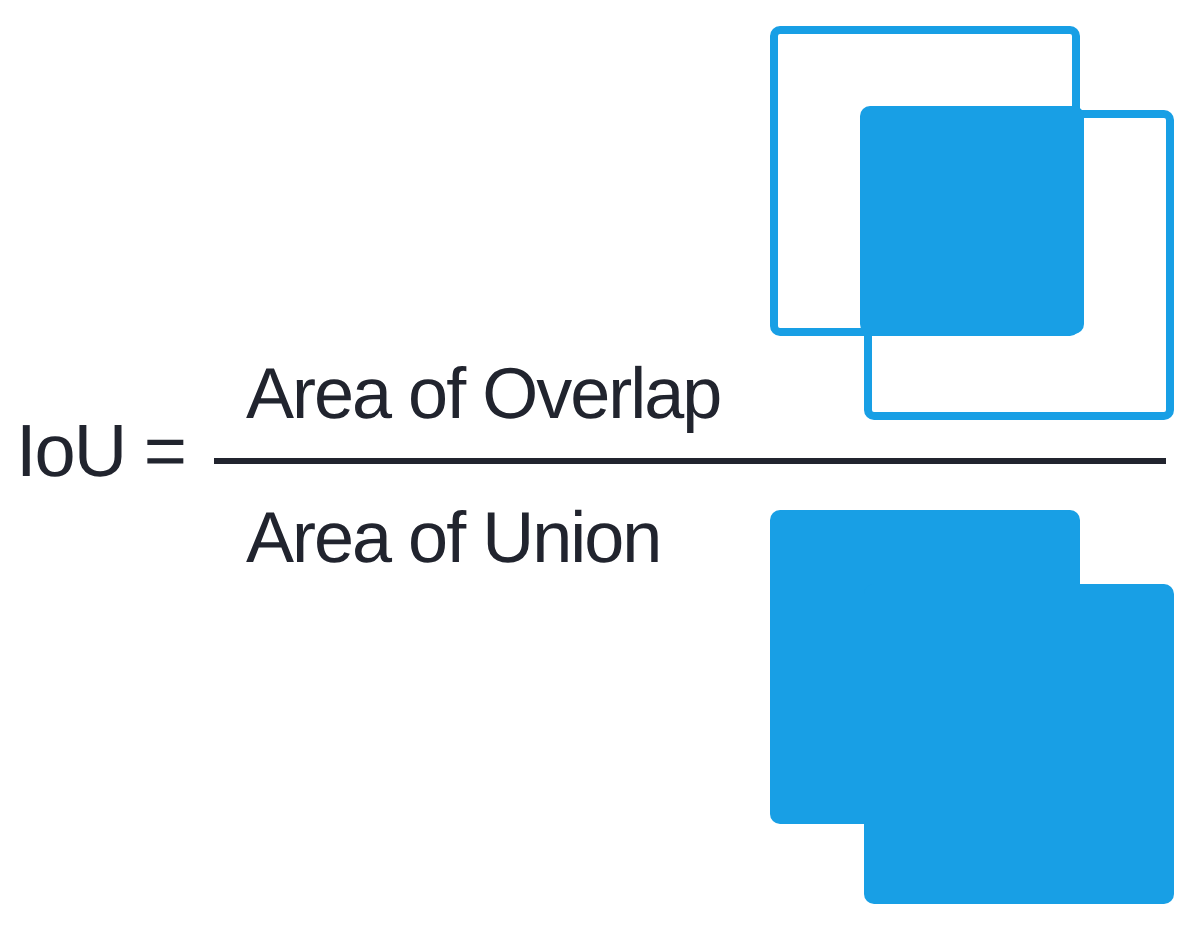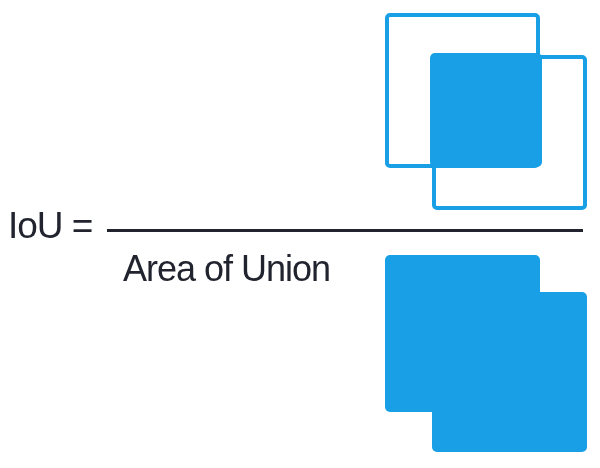--- a/index.html
+++ b/index.html
@@ -63,20 +63,21 @@
     stroke: none;
   }
 </style>
 </head>
 <body>
 
 <div class="canvas">
 
   <div class="iou-label">IoU =</div>
 
+  <div class="numerator">Area of Overlap</div>
 
   <div class="fraction-line"></div>
 
   <div class="denominator">Area of Union</div>
 
   <svg class="figures" width="600" height="468" viewBox="0 0 600 468">
     <rect x="387" y="15" width="151" height="151" rx="3" class="outline"></rect>
     <rect x="434" y="57" width="151" height="151" rx="3" class="outline"></rect>
     <rect x="430" y="53" width="112" height="114" rx="5" class="filled"></rect>
     <rect x="385" y="255" width="155" height="157" rx="5" class="filled"></rect>

